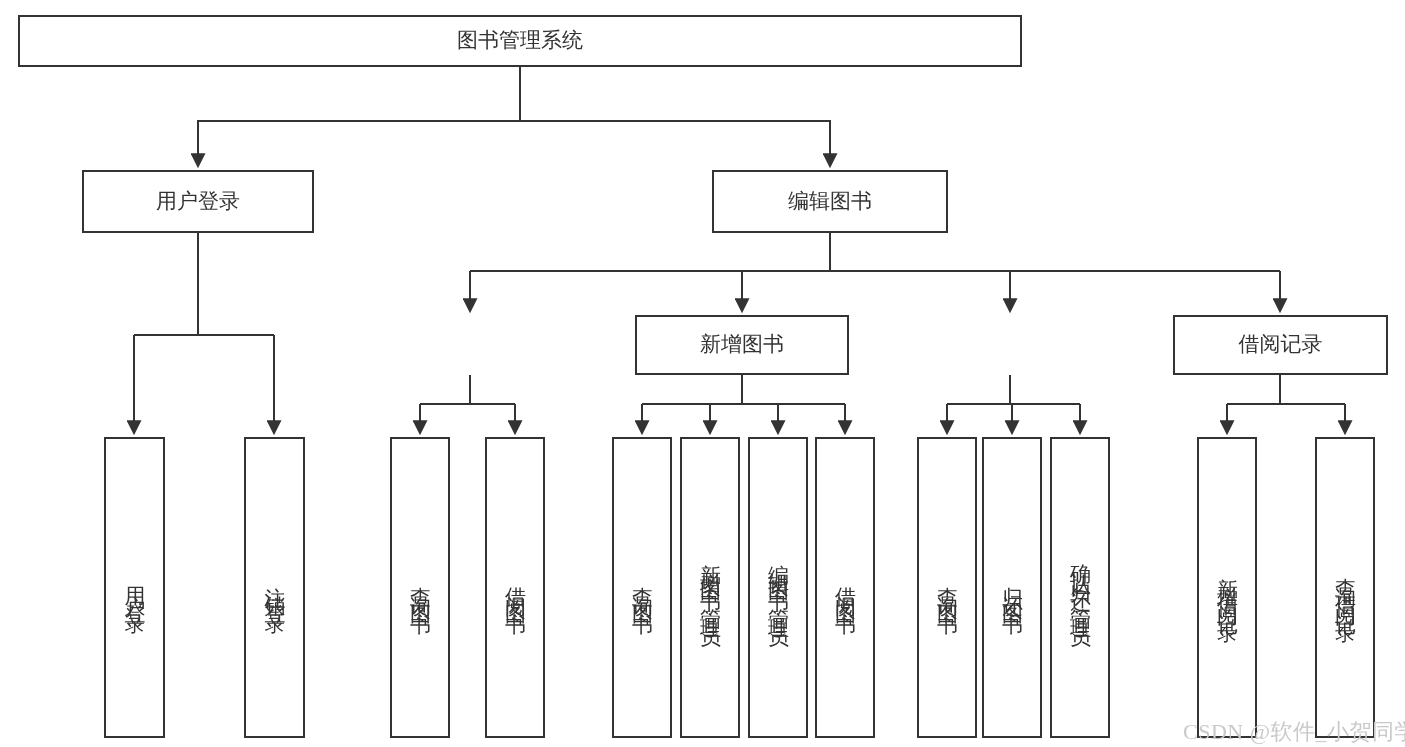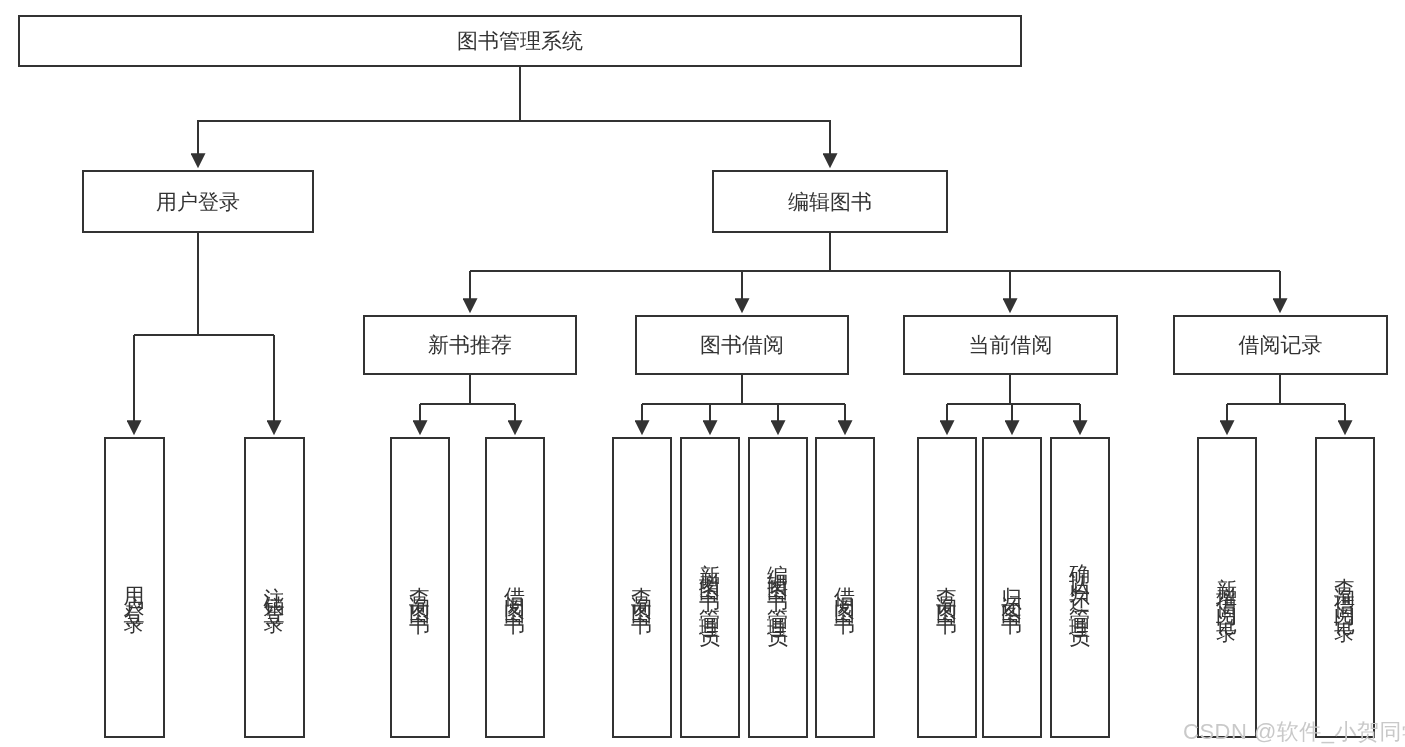--- a/index.html
+++ b/index.html
@@ -1,21 +1,21 @@
 <!DOCTYPE html>
 <html><head>
 <meta charset="utf-8">
 <style>
   html, body { margin: 0; padding: 0; background: #ffffff; }
   .canvas {
     position: relative;
     width: 1405px;
     height: 747px;
     background: #ffffff;
-    font-family: Liberation Sans, sans-serif;
+    font-family: Liberation Serif, serif;
     color: #333333;
     overflow: hidden;
   }
   .connector-layer {
     position: absolute;
     left: 0; top: 0;
     width: 1405px; height: 747px;
   }
   .box {
     position: absolute;
@@ -100,23 +100,21 @@
       <path d="M1227,404 L1227,433" marker-end="url(#arrowhead)"></path>
       <path d="M1345,404 L1345,433" marker-end="url(#arrowhead)"></path>
     </g>
   </svg>
 
   <div class="box" style="left:18px; top:15px; width:1004px; height:52px;">图书管理系统</div>
 
   <div class="box" style="left:82px; top:170px; width:232px; height:63px;">用户登录</div>
   <div class="box" style="left:712px; top:170px; width:236px; height:63px;">编辑图书</div>
 
-  <div class="box" style="left:363px; top:315px; width:214px; height:60px;">新书推荐</div>
-  <div class="box" style="left:635px; top:315px; width:214px; height:60px;">图书借阅</div>
-  <div class="box" style="left:903px; top:315px; width:215px; height:60px;">当前借阅</div>
+  <div class="box" style="left:635px; top:315px; width:214px; height:60px;">新增图书</div>
   <div class="box" style="left:1173px; top:315px; width:215px; height:60px;">借阅记录</div>
 
   <div class="box leaf" style="left:104px; top:437px; width:61px; height:301px;">用户登录</div>
   <div class="box leaf" style="left:244px; top:437px; width:61px; height:301px;">注销登录</div>
 
   <div class="box leaf" style="left:390px; top:437px; width:60px; height:301px;">查询图书</div>
   <div class="box leaf" style="left:485px; top:437px; width:60px; height:301px;">借阅图书</div>
 
   <div class="box leaf" style="left:612px; top:437px; width:60px; height:301px;">查询图书</div>
   <div class="box leaf" style="left:680px; top:437px; width:60px; height:301px;">新增图书（管理员）</div>

